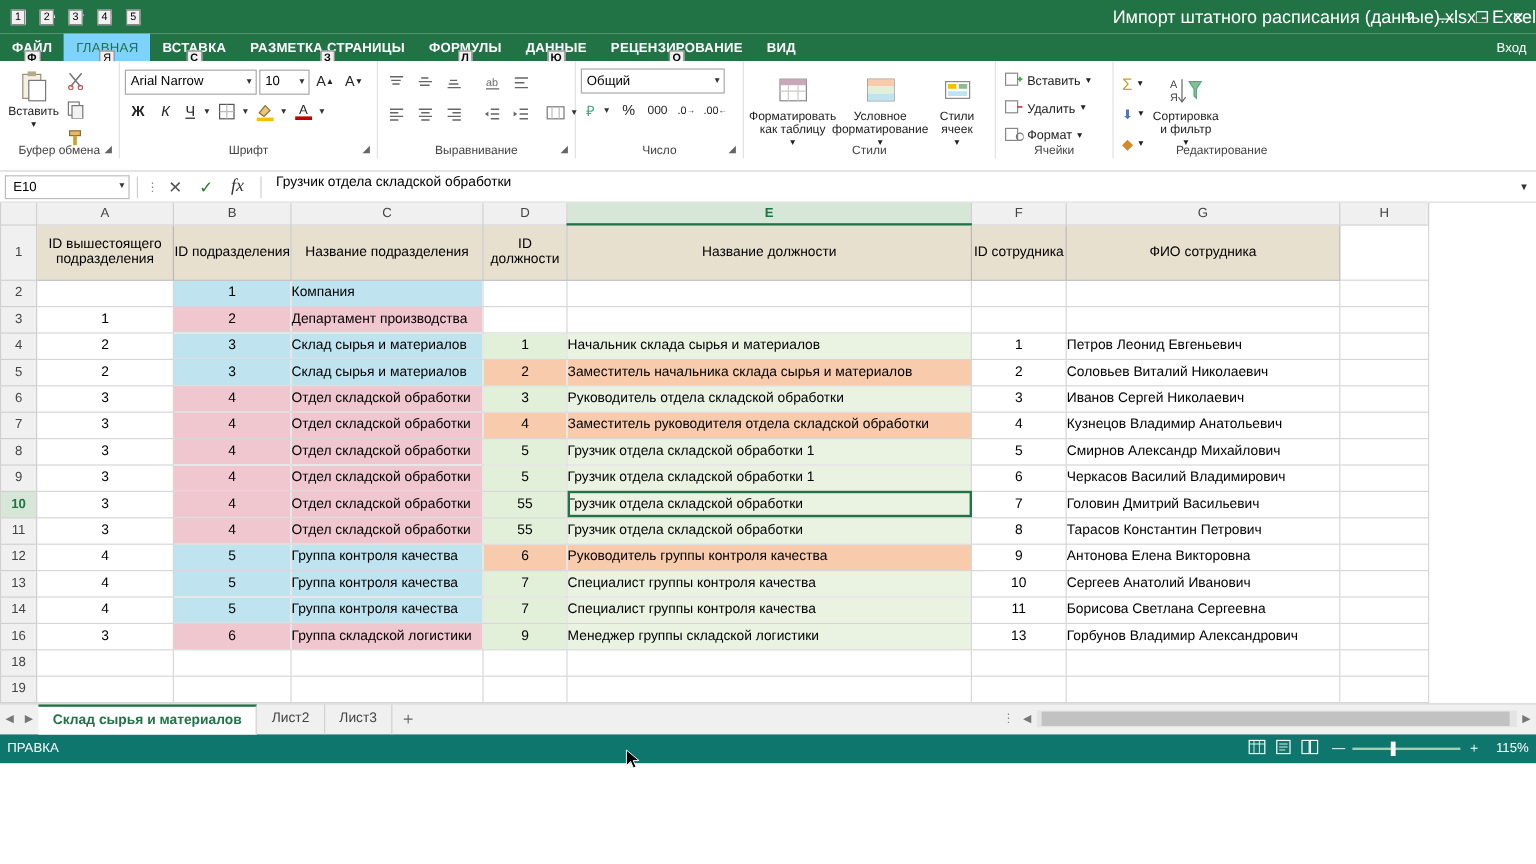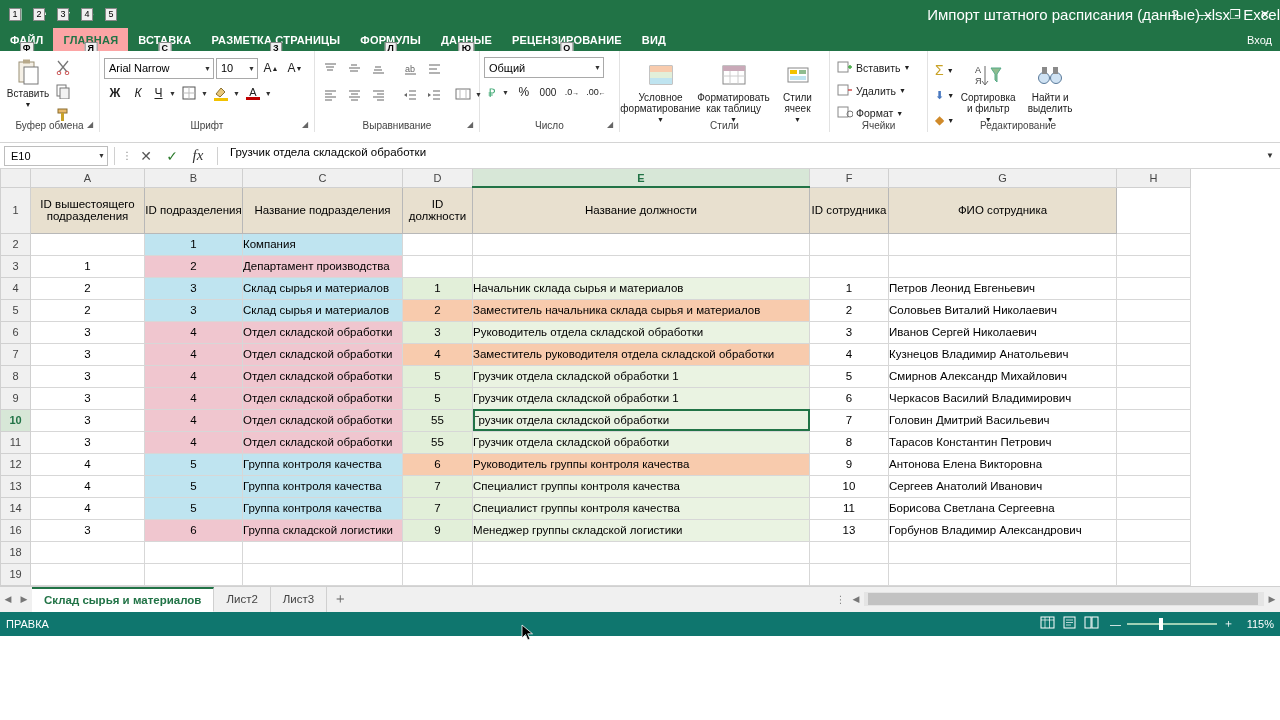--- a/index.html
+++ b/index.html
@@ -34,21 +34,21 @@
   .winbtn { width: 30px; height: 28px; display: flex; align-items: center; justify-content: center; color:#fff; font-size: 13px;}
   
   #tabs {
     height: 23px; background: #217346; display: flex; align-items: stretch;
     position: relative;
   }
   .tab {
     padding: 0 10px; color: #fff; font-size: 11px; display: flex;
     align-items: center; letter-spacing: .2px; position: relative; font-weight: bold;
   }
-  .tab.active { background: #fca5a5; color: #217346; font-weight: bold; }
+  .tab.active { background: #7dd3fc; color: #217346; font-weight: normal; }
   .tab .kt { position: absolute; left: 50%; transform: translateX(-50%); top: 14px; }
   #login { margin-left: auto; color: #fff; font-size: 11px; padding: 0 8px; display: flex; align-items: center;}
   
   #ribbon {
     height: 92px; background: #fff; border-bottom: 1px solid #d4d4d4;
     display: flex; position: relative;
   }
   .rgroup { position: relative; border-right: 1px solid #e2e2e2; height: 81px; padding: 2px 4px 0 4px; }
   .rgroup-title {
     position: absolute; bottom: 1px; width: 100%; left: 0; text-align: center;
@@ -412,37 +412,37 @@
     <div class="rgroup-title">Число</div>
     <div class="dlg">◢</div>
   </div>
 
   <div class="rgroup" style="width:210px">
     <div class="rbody" style="justify-content:space-around;padding-top:4px">
       <div class="bigbtn" style="width:68px">
         <div class="ic">
           <svg width="30" height="28" viewBox="0 0 30 28">
               <rect x="4" y="4" width="22" height="18" fill="#fff" stroke="#888"></rect>
-              <rect x="4" y="4" width="22" height="6" fill="#f8cbad"></rect>
-              <rect x="4" y="10" width="22" height="6" fill="#e2efd9"></rect>
-              <rect x="4" y="16" width="22" height="6" fill="#bfe4f0"></rect>
-            </svg>
-        </div>
-        <span>Условное форматирование</span>
+              <rect x="4" y="4" width="22" height="5" fill="#c9a9b8"></rect>
+              <path d="M4 14 H26 M11 9 V22 M19 9 V22" stroke="#ccc"></path>
+            </svg>
+        </div>
+        <span>Форматировать как таблицу</span>
         <span style="font-size:7px">▼</span>
       </div>
       <div class="bigbtn" style="width:68px">
         <div class="ic">
           <svg width="30" height="28" viewBox="0 0 30 28">
               <rect x="4" y="4" width="22" height="18" fill="#fff" stroke="#888"></rect>
-              <rect x="4" y="4" width="22" height="5" fill="#c9a9b8"></rect>
-              <path d="M4 14 H26 M11 9 V22 M19 9 V22" stroke="#ccc"></path>
-            </svg>
-        </div>
-        <span>Форматировать как таблицу</span>
+              <rect x="4" y="4" width="22" height="6" fill="#f8cbad"></rect>
+              <rect x="4" y="10" width="22" height="6" fill="#e2efd9"></rect>
+              <rect x="4" y="16" width="22" height="6" fill="#bfe4f0"></rect>
+            </svg>
+        </div>
+        <span>Условное форматирование</span>
         <span style="font-size:7px">▼</span>
       </div>
       <div class="bigbtn" style="width:50px">
         <div class="ic">
           <svg width="28" height="28" viewBox="0 0 28 28">
               <rect x="4" y="6" width="20" height="14" fill="#fff" stroke="#888"></rect>
               <rect x="6" y="8" width="7" height="4" fill="#f2c200"></rect>
               <rect x="15" y="8" width="7" height="4" fill="#8fbc8f"></rect>
               <rect x="6" y="14" width="16" height="4" fill="#bfe4f0"></rect>
             </svg>
@@ -509,32 +509,20 @@
       <div class="bigbtn" style="width:62px">
         <div class="ic">
           <svg width="28" height="28" viewBox="0 0 28 28">
               <text x="1" y="11" font-size="9" fill="#444">А</text>
               <text x="1" y="22" font-size="9" fill="#444">Я</text>
               <path d="M11 4 V22 M8 19 L11 23 L14 19" stroke="#666" fill="none"></path>
               <path d="M17 6 H27 L23 12 V20 L21 18 V12 Z" fill="#8fbc8f" stroke="#5a8"></path>
             </svg>
         </div>
         <span>Сортировка и фильтр</span>
-        <span style="font-size:7px">▼</span>
-      </div>
-      <div class="bigbtn" style="width:62px">
-        <div class="ic">
-          <svg width="28" height="28" viewBox="0 0 28 28">
-              <circle cx="8" cy="16" r="5.5" fill="#cfe2f3" stroke="#5a7a9a"></circle>
-              <circle cx="20" cy="16" r="5.5" fill="#cfe2f3" stroke="#5a7a9a"></circle>
-              <rect x="6" y="5" width="5" height="7" fill="#8a8a8a"></rect>
-              <rect x="17" y="5" width="5" height="7" fill="#8a8a8a"></rect>
-            </svg>
-        </div>
-        <span>Найти и выделить</span>
         <span style="font-size:7px">▼</span>
       </div>
     </div>
     <div class="rgroup-title">Редактирование</div>
   </div>
 </div>
 
 <div id="formulabar">
   <div id="namebox">
     <span>E10</span>

